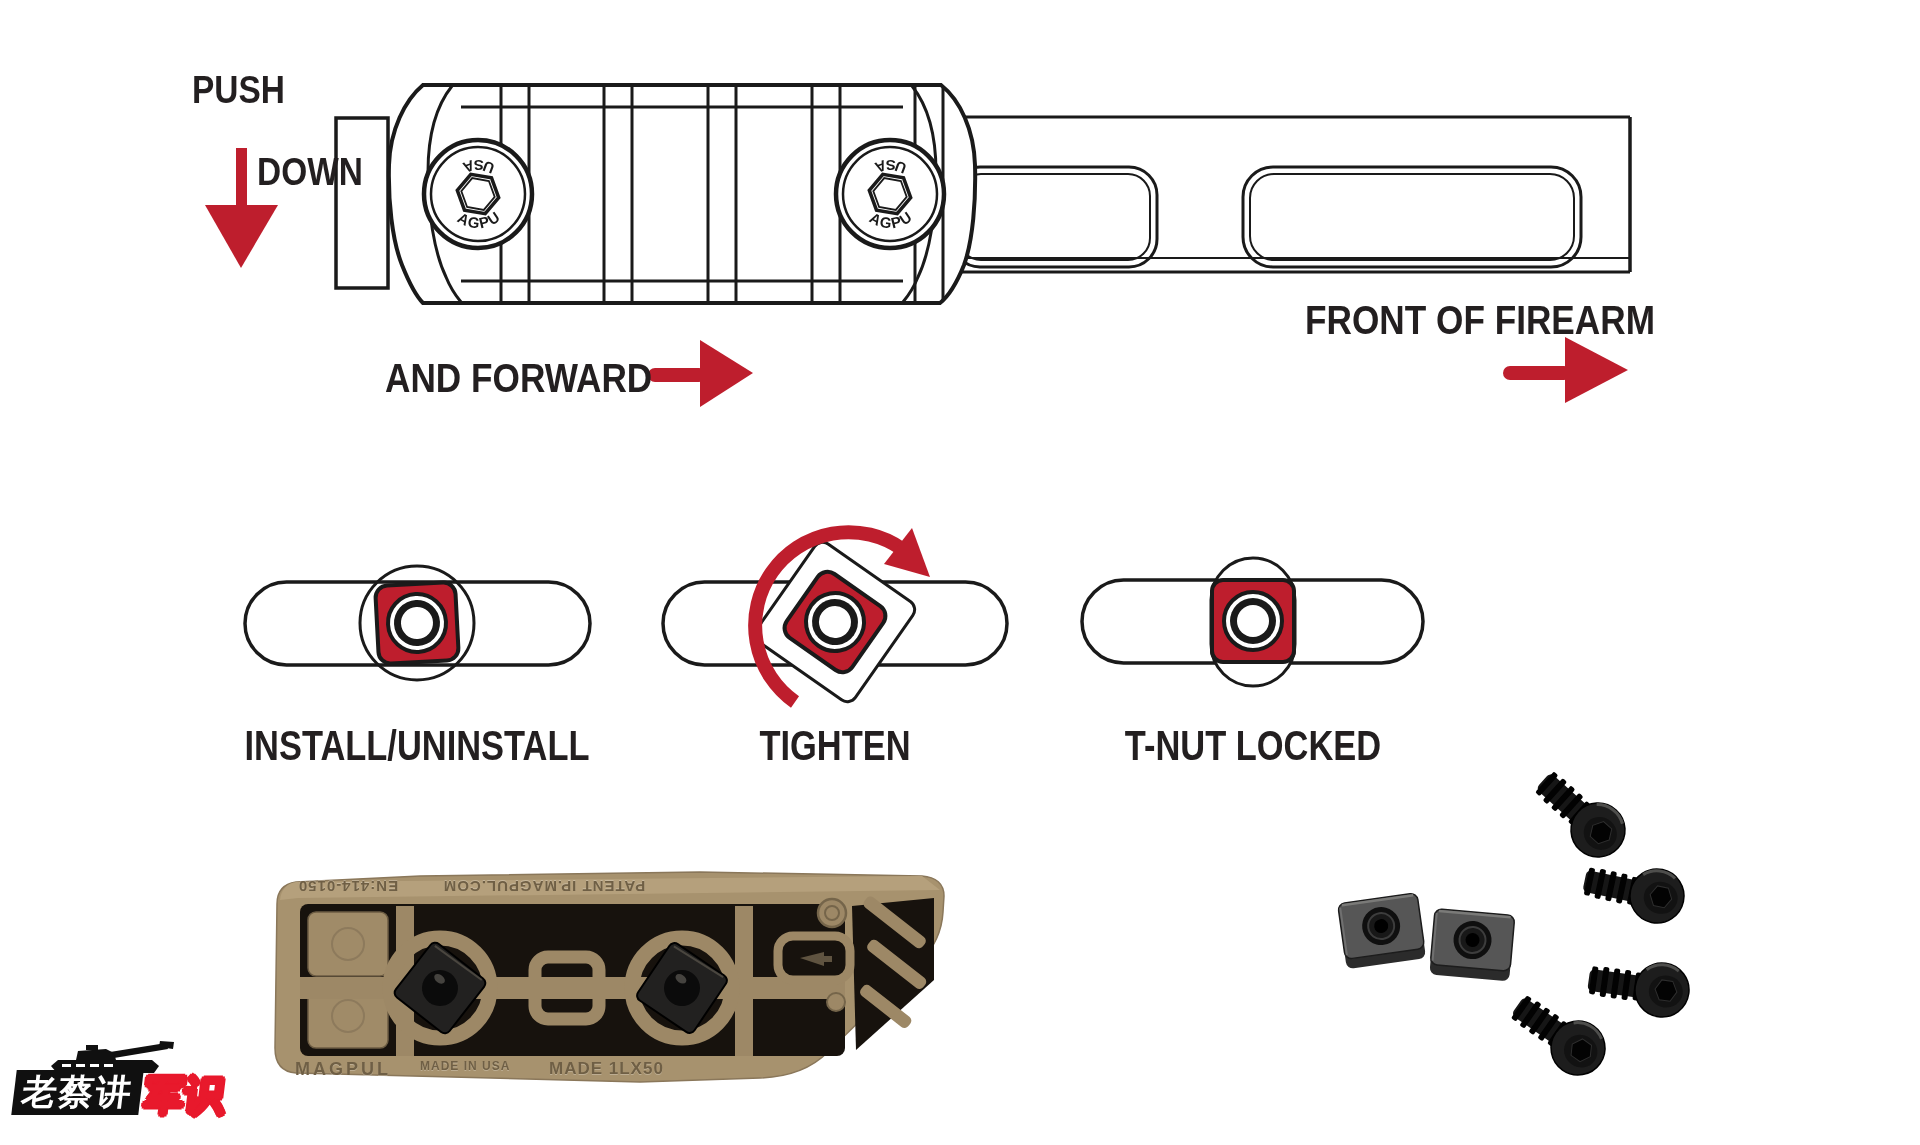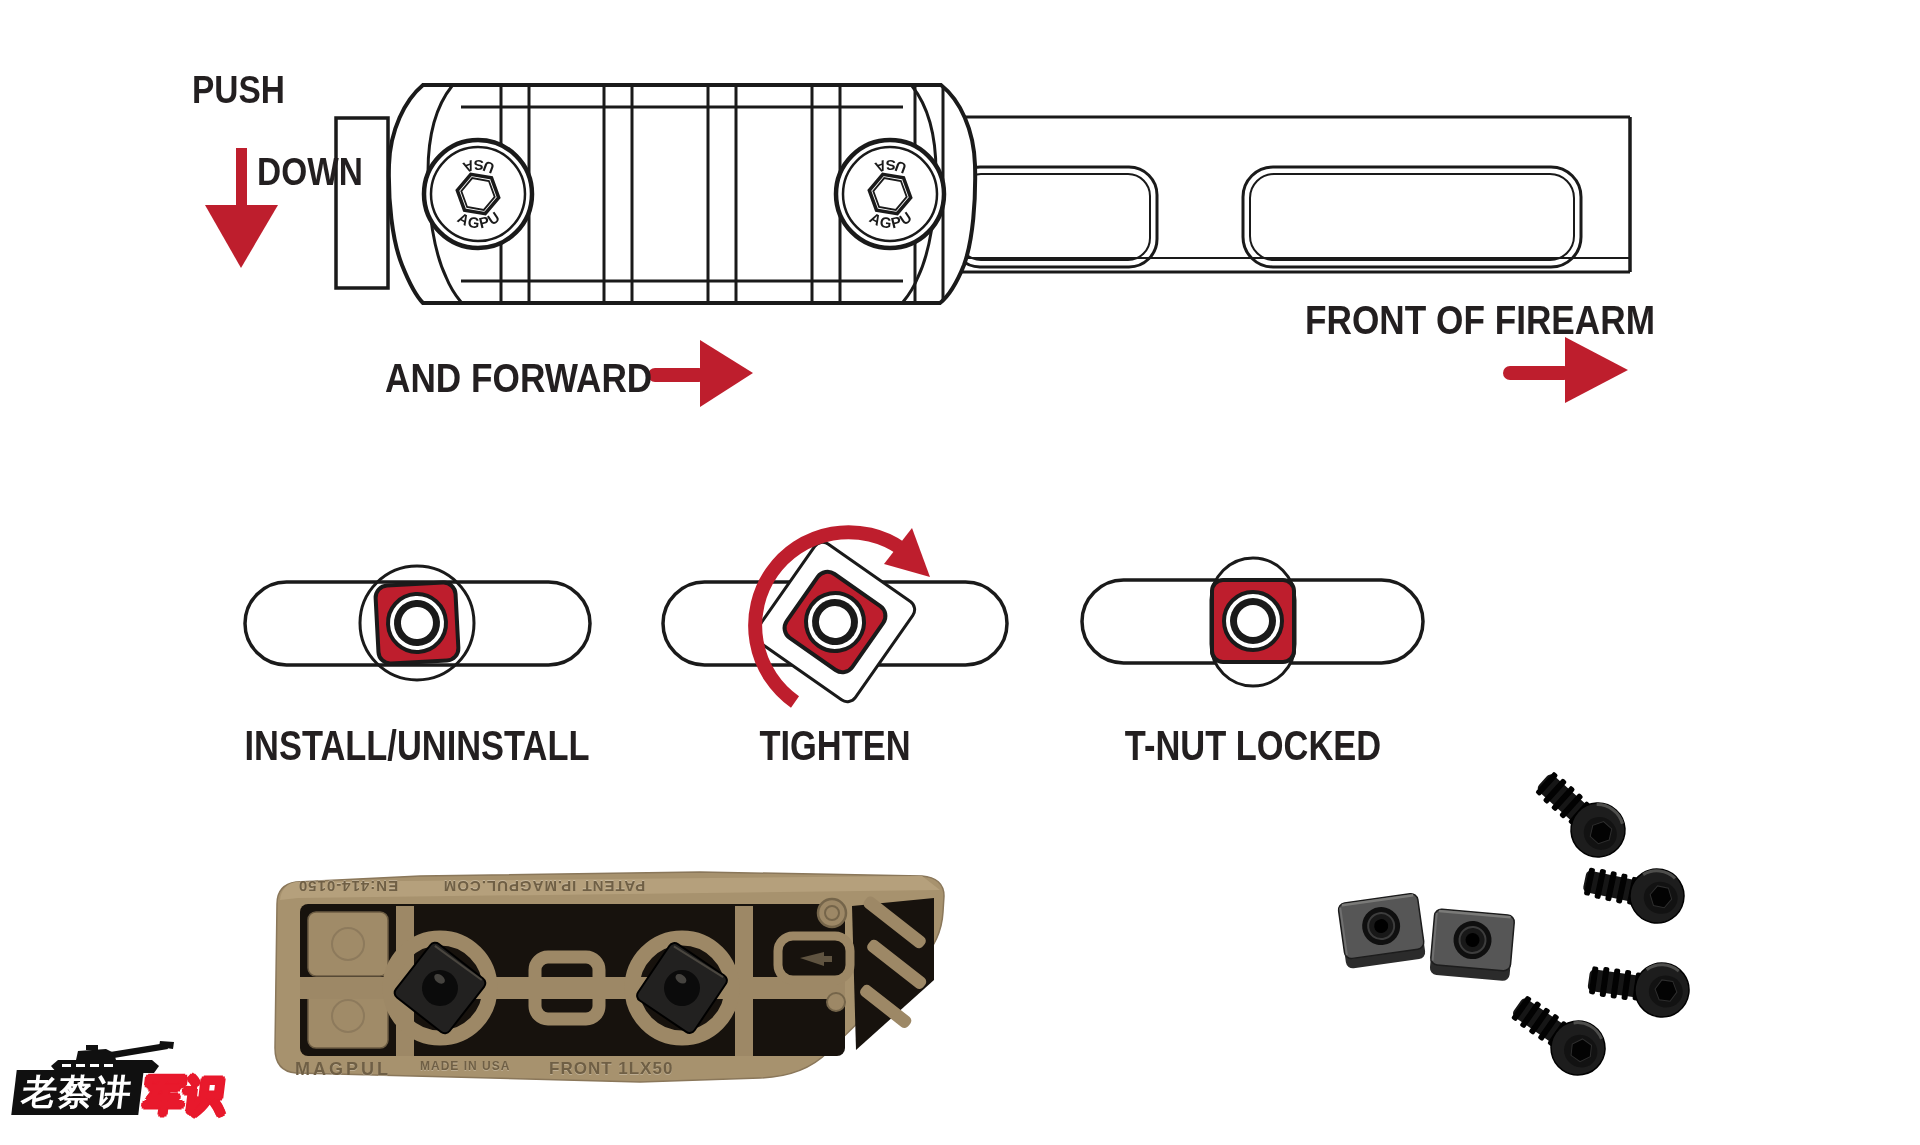--- a/index.html
+++ b/index.html
@@ -258,21 +258,21 @@
   <div class="caps" style="left:1305px;top:298px;font-size:40px;transform:scaleX(.88);">FRONT OF FIREARM</div>
 
   <div class="step-label" style="left:417px;">INSTALL/UNINSTALL</div>
   <div class="step-label" style="left:835px;">TIGHTEN</div>
   <div class="step-label" style="left:1253px;">T-NUT LOCKED</div>
 
   <div class="emboss flip" style="left:293px;top:878px;width:110px;text-align:center;font-size:15px;">EN:414-0150</div>
   <div class="emboss flip" style="left:430px;top:878px;width:228px;text-align:center;font-size:15px;">PATENT IP.MAGPUL.COM</div>
   <div class="emboss" style="left:295px;top:1059px;font-size:18px;letter-spacing:3px;">MAGPUL</div>
   <div class="emboss" style="left:420px;top:1059px;font-size:12px;">MADE IN USA</div>
-  <div class="emboss" style="left:549px;top:1059px;font-size:17px;">FRONT 1LX50</div>
+  <div class="emboss" style="left:549px;top:1059px;font-size:17px;">MADE 1LX50</div>
 
   <div id="logo">
     <svg width="135" height="34" viewBox="0 0 135 34" style="left:34px;top:0;">
       <g fill="#101010">
         <polygon points="62,12 118,3 120,9 66,18"></polygon>
         <polygon points="112,1 126,2 125,9 111,7"></polygon>
         <path d="M 28,20 L 30,11 L 58,9 L 66,13 L 68,20 Z"></path>
         <rect x="38" y="5" width="12" height="5"></rect>
         <path d="M 10,20 L 104,20 L 111,26 L 106,33 L 9,33 L 3,26 Z"></path>
       </g>

